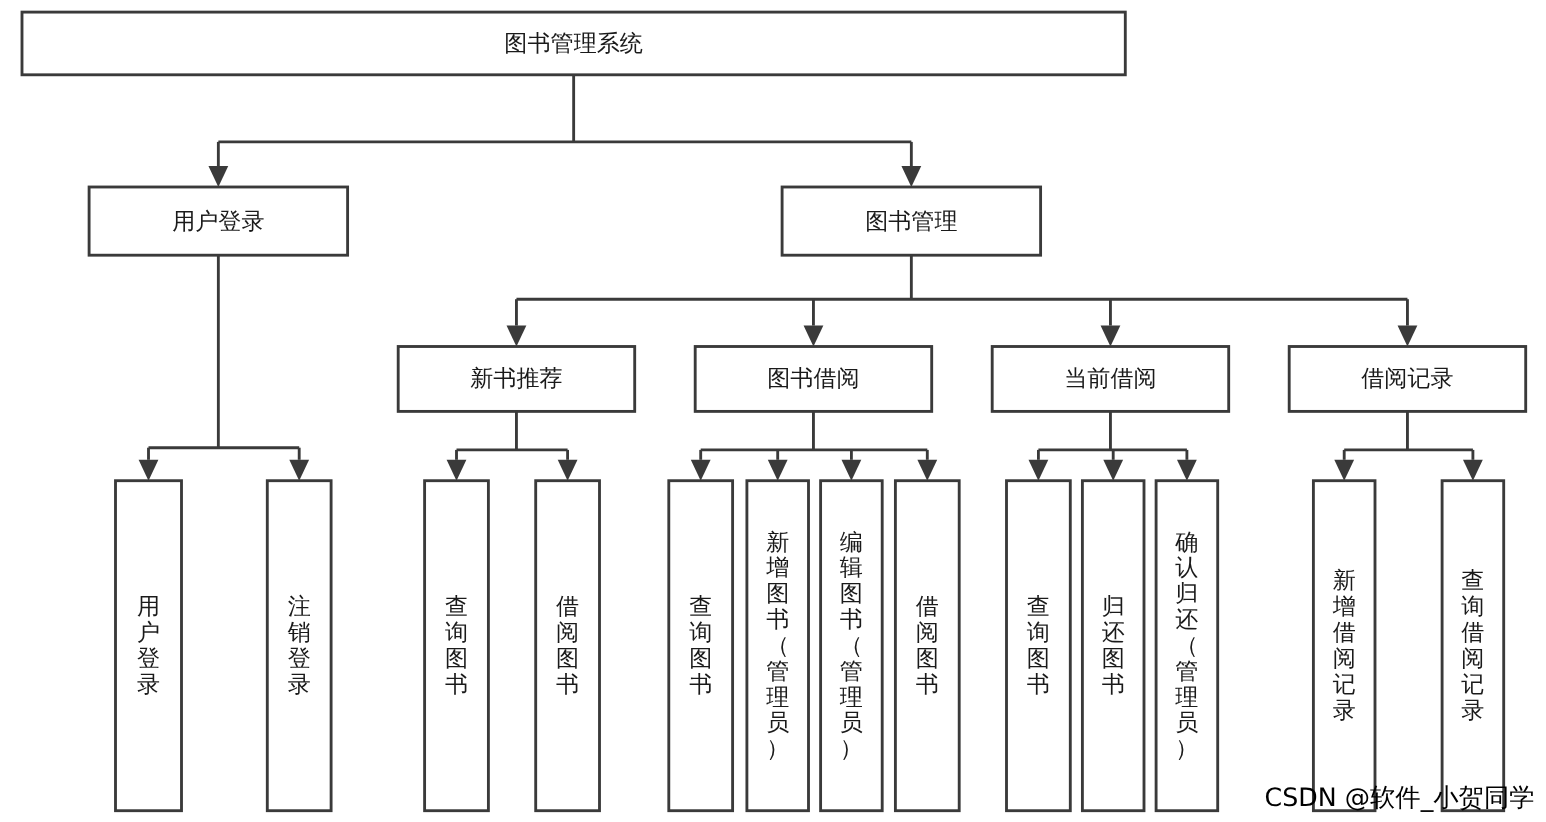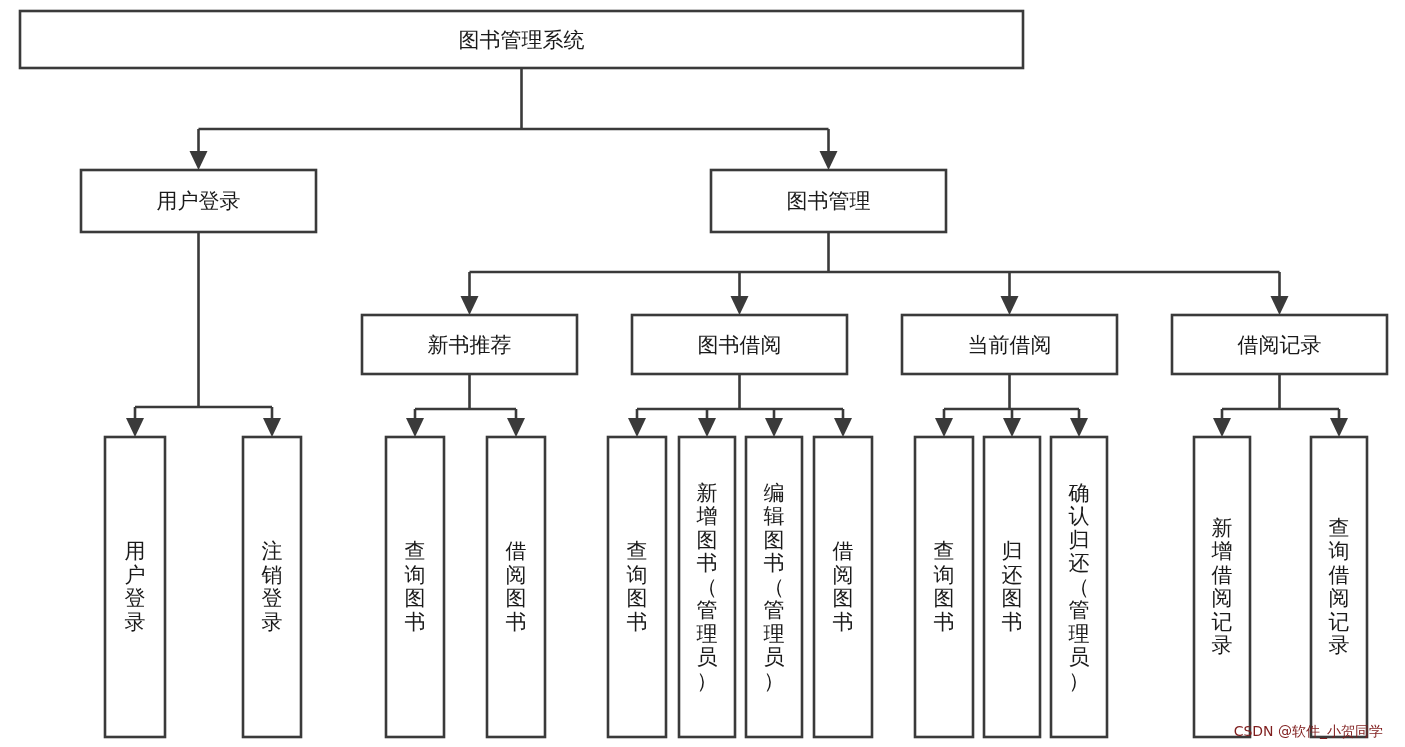--- a/index.html
+++ b/index.html
@@ -48,25 +48,25 @@
     dominant-baseline: middle;
   }
   .node-label-v {
     font-family: "DejaVu Sans", "Liberation Sans", sans-serif;
     font-size: 21px;
     fill: #1a1a1a;
     text-anchor: middle;
   }
   .watermark {
     position: absolute;
-    right: 22px;
+    right: 10px;
     bottom: 6px;
     font-family: "DejaVu Sans", "Liberation Sans", sans-serif;
-    font-size: 14px;
-    color: #7f1d1d;
+    font-size: 23px;
+    color: #000000;
     white-space: nowrap;
     pointer-events: none;
   }
 </style>
 </head>
 <body>
 
 <div id="diagram-root">
   <svg id="tree-svg" viewBox="0 0 1405 747" xmlns="http://www.w3.org/2000/svg">
     <g id="edges-layer">

